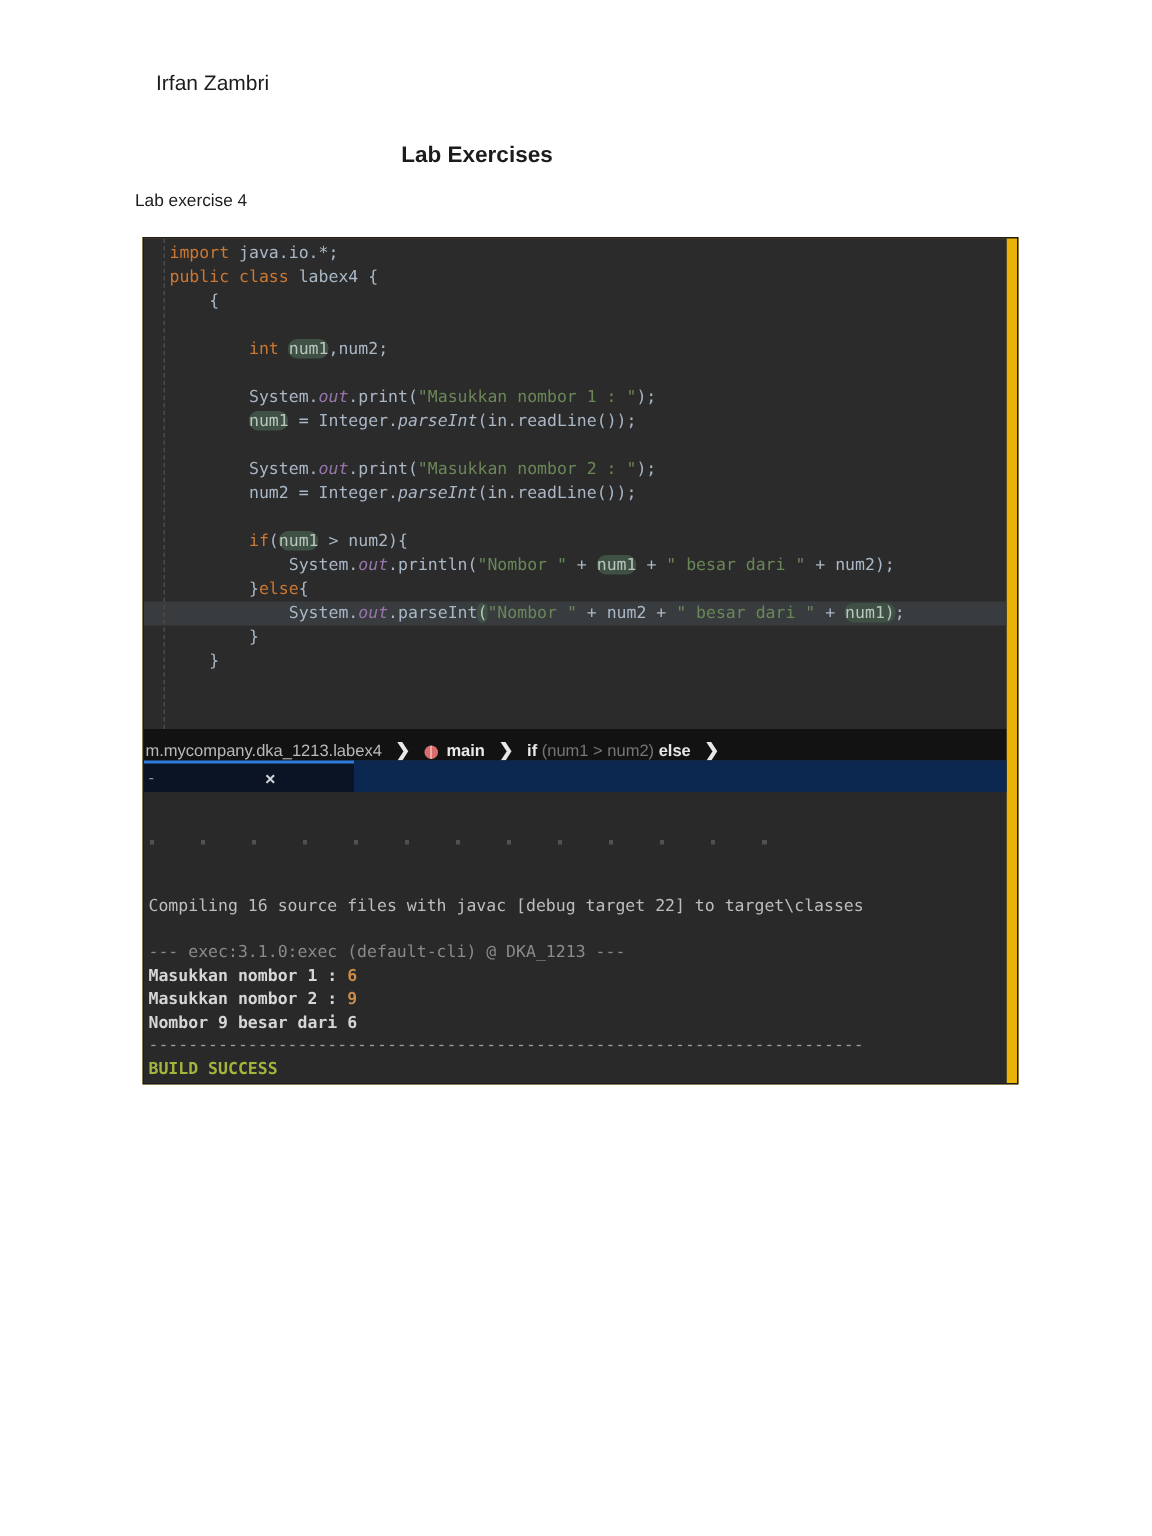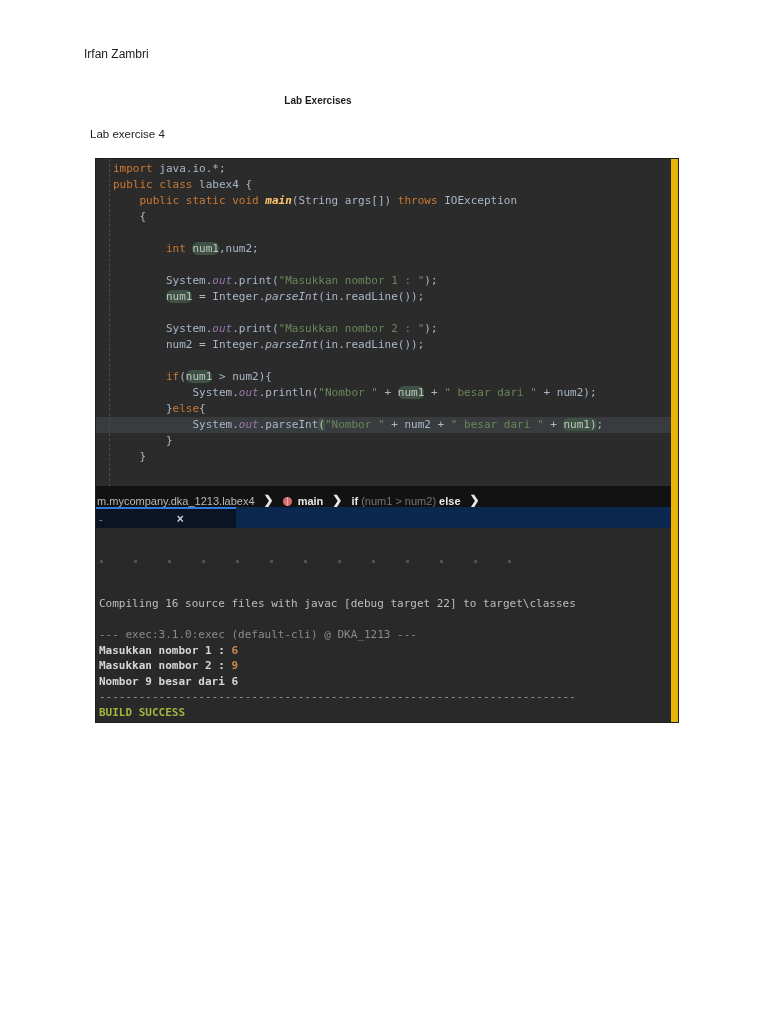--- a/index.html
+++ b/index.html
@@ -1,22 +1,22 @@
 <!DOCTYPE html>
 <html><head>
 <meta charset="utf-8">
 <style>
   html,body{margin:0;padding:0;}
   body{
     width:768px;height:1024px;background:#ffffff;position:relative;
     font-family:"Liberation Sans",sans-serif;color:#1c1c1c;overflow:hidden;
   }
-  .author{position:absolute;left:84px;top:47px;font-size:12px;text-align:center;}
+  .author{position:absolute;left:104px;top:47px;font-size:14px;text-align:center;}
   .doc-title{position:absolute;left:0;top:95px;width:636px;text-align:center;
-    font-size:10px;font-weight:bold;}
+    font-size:15px;font-weight:bold;}
   .section-label{position:absolute;left:90px;top:128px;font-size:11.5px;font-weight:400;}
 
   
   .frame{position:absolute;left:95px;top:158px;width:584px;height:565px;
     border:1px solid #1d1d1d;box-sizing:border-box;background:#eab308;
     display:flex;}
   .shot{width:575px;height:100%;display:flex;flex-direction:column;background:#2b2b2b;}
 
   
   .editor{position:relative;height:325px;background:#2b2b2b;overflow:hidden;
@@ -78,21 +78,20 @@
 <div class="section-label">Lab exercise 4</div>
 
 <div class="frame">
   <div class="shot">
 
     <div class="editor">
       <div class="gutter"></div>
       <div>
           <div class="cline"><span class="tk-kw">import</span><span class="tk-pl"> java.io.*;</span></div>
           <div class="cline"><span class="tk-kw">public class</span><span class="tk-pl"> labex4 {</span></div>
-          <div class="cline"><span class="tk-pl">    </span><span class="tk-kw">public static void</span><span class="tk-pl"> </span><span class="tk-mth">main</span><span class="tk-pl">(String args[]) </span><span class="tk-kw">throws</span><span class="tk-pl"> IOException</span></div>
           <div class="cline"><span class="tk-pl">    {</span></div>
           <div class="cline"></div>
           <div class="cline"><span class="tk-pl">        </span><span class="tk-kw">int</span><span class="tk-pl"> </span><span class="tk-hl">num1</span><span class="tk-pl">,num2;</span></div>
           <div class="cline"></div>
           <div class="cline"><span class="tk-pl">        System.</span><span class="tk-fld">out</span><span class="tk-pl">.print(</span><span class="tk-str">"Masukkan nombor 1 : "</span><span class="tk-pl">);</span></div>
           <div class="cline"><span class="tk-pl">        </span><span class="tk-hl">num1</span><span class="tk-pl"> = Integer.</span><span class="tk-itl">parseInt</span><span class="tk-pl">(in.readLine());</span></div>
           <div class="cline"></div>
           <div class="cline"><span class="tk-pl">        System.</span><span class="tk-fld">out</span><span class="tk-pl">.print(</span><span class="tk-str">"Masukkan nombor 2 : "</span><span class="tk-pl">);</span></div>
           <div class="cline"><span class="tk-pl">        num2 = Integer.</span><span class="tk-itl">parseInt</span><span class="tk-pl">(in.readLine());</span></div>
           <div class="cline"></div>

